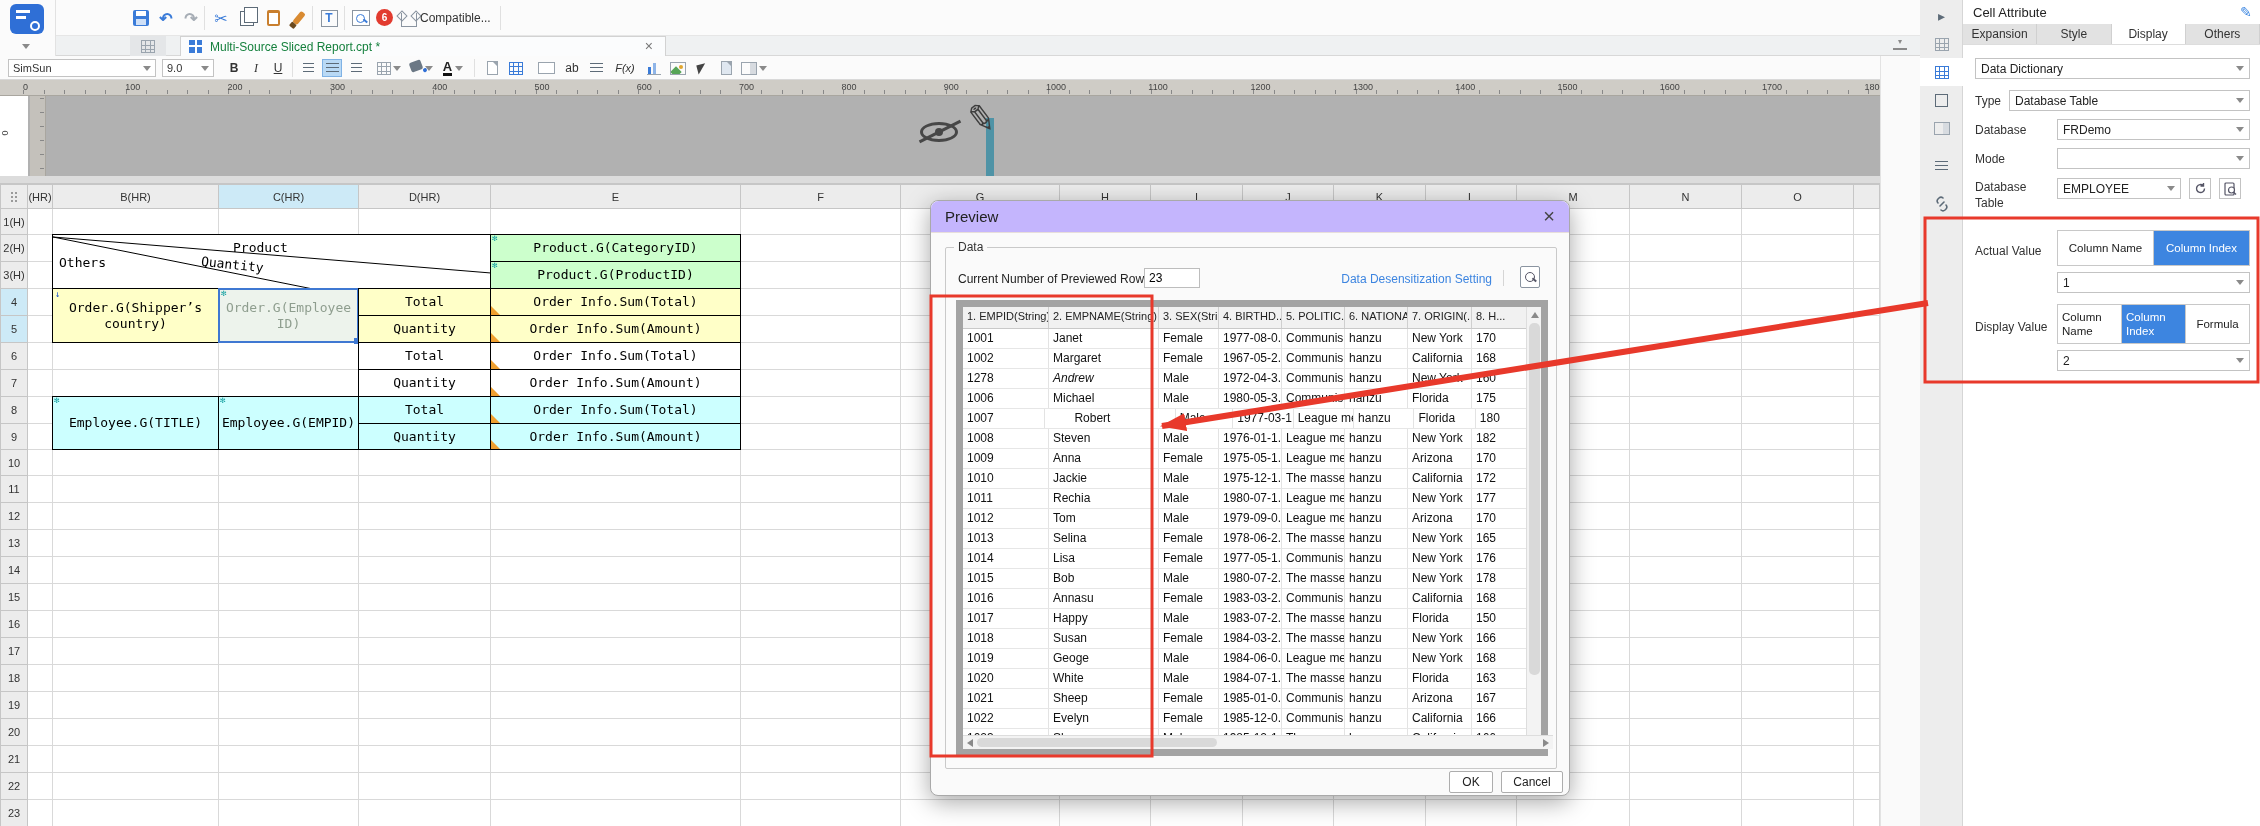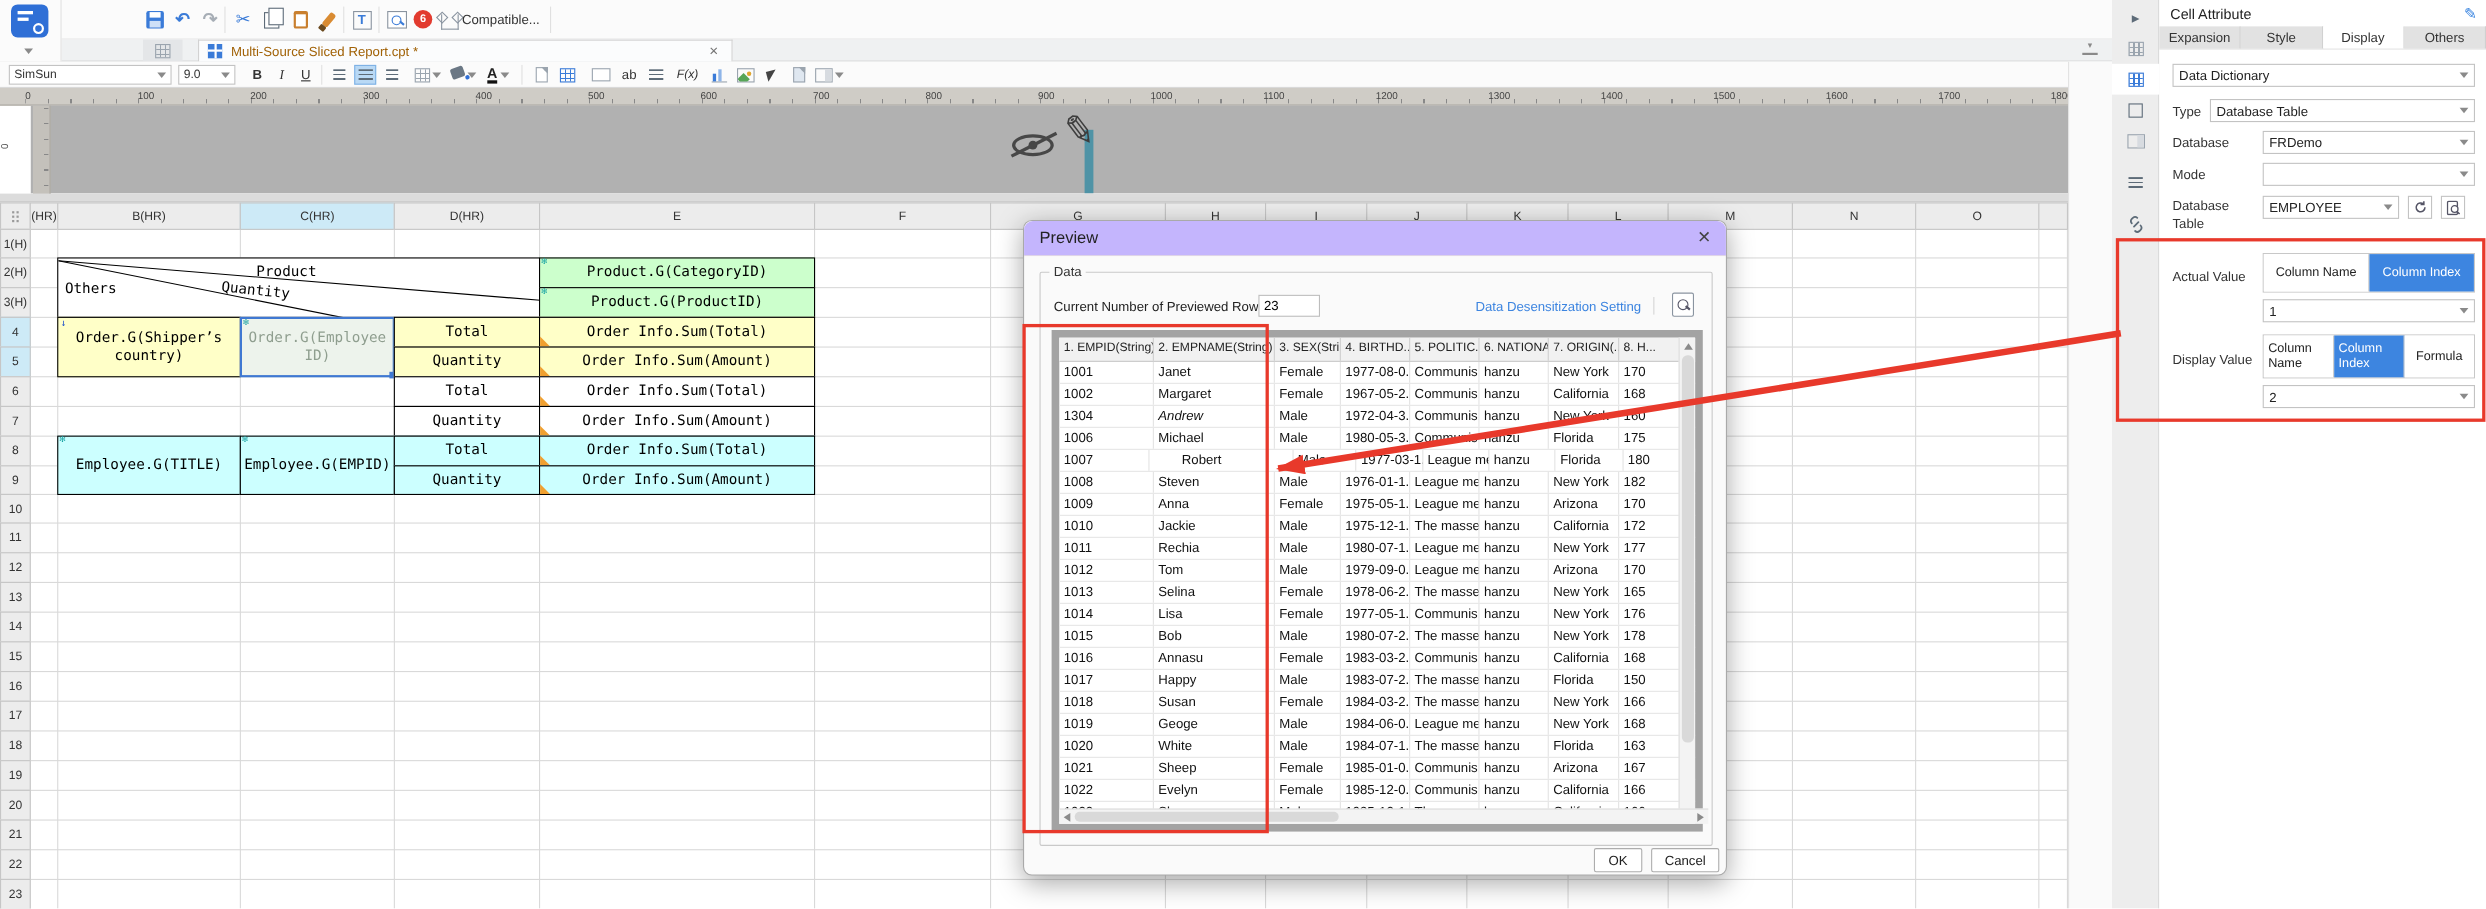--- a/index.html
+++ b/index.html
@@ -35,21 +35,21 @@
   .shirtic:before{content:"";position:absolute;left:-4px;top:-1px;width:6px;height:6px;border:1.5px solid #8a94a0;transform:rotate(45deg)}
   .shirtic:after{content:"";position:absolute;right:-4px;top:-1px;width:6px;height:6px;border:1.5px solid #8a94a0;transform:rotate(45deg)}
 
   
   #row2{position:absolute;left:0;top:36px;width:1920px;height:20px;background:#eff1f2;border-bottom:1px solid #d8d8d8}
   #newtab-btn{position:absolute;left:130px;top:0;width:36px;height:20px;background:#e4e6e8;display:flex;align-items:center;justify-content:center;color:#555;font-size:13px}
   #doc-tab{position:absolute;left:180px;top:0;width:486px;height:20px;background:#fbfcfd;border:1px solid #d2d2d2;border-bottom:none;display:flex;align-items:center}
   #tabgrid{width:13px;height:13px;margin-left:8px;background:#3a7bd8;position:relative}
   #tabgrid:before{content:"";position:absolute;left:0;top:5px;width:13px;height:2px;background:#fff}
   #tabgrid:after{content:"";position:absolute;left:6px;top:0;width:2px;height:13px;background:#fff}
-  #tab-title{margin-left:8px;color:#a16207;font-size:12px;white-space:nowrap}
+  #tab-title{margin-left:8px;color:#15803d;font-size:12px;white-space:nowrap}
   #tab-close{position:absolute;right:12px;top:1px;color:#777;font-size:14px}
   #tbexpand{position:absolute;left:1893px;top:38px;width:14px;height:12px;border-bottom:2px solid #8a8a8a;color:#8a8a8a;font-size:8px;text-align:center;line-height:8px}
 
   
   #row3{position:absolute;left:0;top:56px;width:1920px;height:24px;background:#fbfbfb;border-bottom:1px solid #d9d9d9}
   .selbox{position:absolute;top:3px;height:18px;background:#fff;border:1px solid #c3c3c3;display:flex;align-items:center;justify-content:space-between;padding:0 4px;font-size:11px}
   .fmtbtn{position:absolute;top:3px;width:20px;height:18px;display:flex;align-items:center;justify-content:center;font-size:12px;color:#333}
   .fmtbtn.on{background:#b9d9f5;border:1px solid #7fb2e5}
   .stripes{width:13px;height:11px;background:repeating-linear-gradient(180deg,#5d6b78 0 1.5px,transparent 1.5px 4px)}
   .gridic{width:14px;height:13px;border:1px solid #9aa4ae;background:
@@ -532,21 +532,21 @@
             <span class="c" style="width: 86px;">1002</span>
             <span class="c" style="width: 110px;">Margaret</span>
             <span class="c" style="width: 60px;">Female</span>
             <span class="c" style="width: 63px;">1967-05-2...</span>
             <span class="c" style="width: 63px;">Communis...</span>
             <span class="c" style="width: 63px;">hanzu</span>
             <span class="c" style="width: 64px;">California</span>
             <span class="c" style="width: 68px;">168</span>
           </div>
           <div class="pvr">
-            <span class="c" style="width: 86px;">1304</span>
+            <span class="c" style="width: 86px;">1278</span>
             <span class="c" style="width: 110px; font-style: italic;">Andrew</span>
             <span class="c" style="width: 60px;">Male</span>
             <span class="c" style="width: 63px;">1972-04-3...</span>
             <span class="c" style="width: 63px;">Communis...</span>
             <span class="c" style="width: 63px;">hanzu</span>
             <span class="c" style="width: 64px;">New York</span>
             <span class="c" style="width: 68px;">160</span>
           </div>
           <div class="pvr">
             <span class="c" style="width: 86px;">1006</span>

